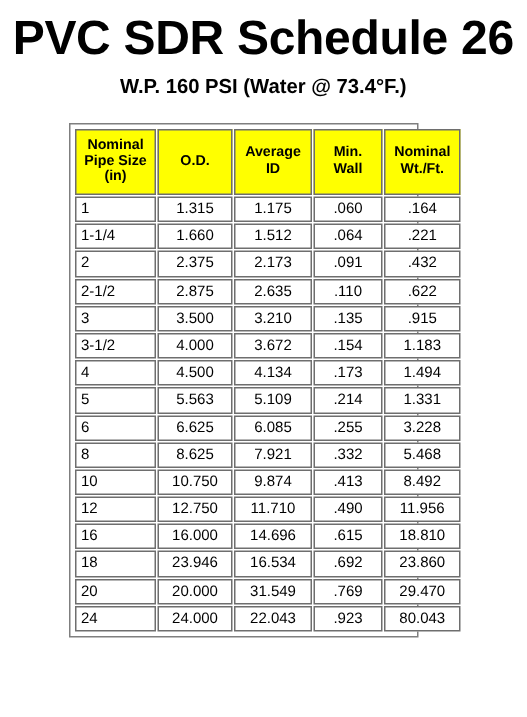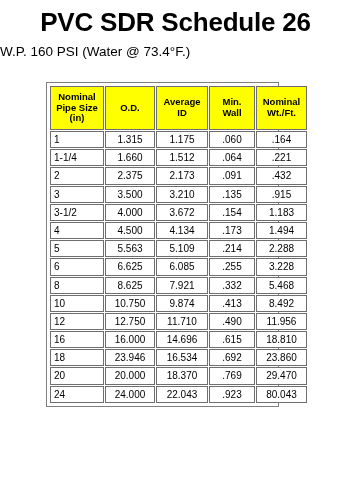--- a/index.html
+++ b/index.html
@@ -16,32 +16,32 @@
   }
   .page {
     width: 351px;
     height: 478px;
     position: relative;
     background: #ffffff;
     box-sizing: border-box;
   }
   .title {
     text-align: center;
-    font-size: 26px;
+    font-size: 32px;
     font-weight: bold;
     letter-spacing: -0.2px;
     line-height: 1.1;
     margin: 8px 0 0 0;
     padding: 0 4px;
     white-space: nowrap;
   }
   .subtitle {
-    text-align: left;
+    text-align: center;
     font-size: 13.5px;
-    font-weight: normal;
+    font-weight: bold;
     line-height: 1.2;
     margin: 7px 0 0 0;
     white-space: nowrap;
   }
   .table-wrap {
     position: absolute;
     left: 46px;
     top: 74px;
     width: 233px;
     box-sizing: border-box;
@@ -148,20 +148,27 @@
             <td>.221</td>
           </tr>
           <tr>
             <td class="name">2</td>
             <td>2.375</td>
             <td>2.173</td>
             <td>.091</td>
             <td>.432</td>
           </tr>
           <tr>
+            <td class="name">2-1/2</td>
+            <td>2.875</td>
+            <td>2.635</td>
+            <td>.110</td>
+            <td>.622</td>
+          </tr>
+          <tr>
             <td class="name">3</td>
             <td>3.500</td>
             <td>3.210</td>
             <td>.135</td>
             <td>.915</td>
           </tr>
           <tr>
             <td class="name">3-1/2</td>
             <td>4.000</td>
             <td>3.672</td>
@@ -173,21 +180,21 @@
             <td>4.500</td>
             <td>4.134</td>
             <td>.173</td>
             <td>1.494</td>
           </tr>
           <tr>
             <td class="name">5</td>
             <td>5.563</td>
             <td>5.109</td>
             <td>.214</td>
-            <td>2.288</td>
+            <td>1.331</td>
           </tr>
           <tr>
             <td class="name">6</td>
             <td>6.625</td>
             <td>6.085</td>
             <td>.255</td>
             <td>3.228</td>
           </tr>
           <tr>
             <td class="name">8</td>
@@ -220,21 +227,21 @@
           <tr>
             <td class="name">18</td>
             <td>23.946</td>
             <td>16.534</td>
             <td>.692</td>
             <td>23.860</td>
           </tr>
           <tr>
             <td class="name">20</td>
             <td>20.000</td>
-            <td>18.370</td>
+            <td>31.549</td>
             <td>.769</td>
             <td>29.470</td>
           </tr>
           <tr>
             <td class="name">24</td>
             <td>24.000</td>
             <td>22.043</td>
             <td>.923</td>
             <td>80.043</td>
           </tr>

